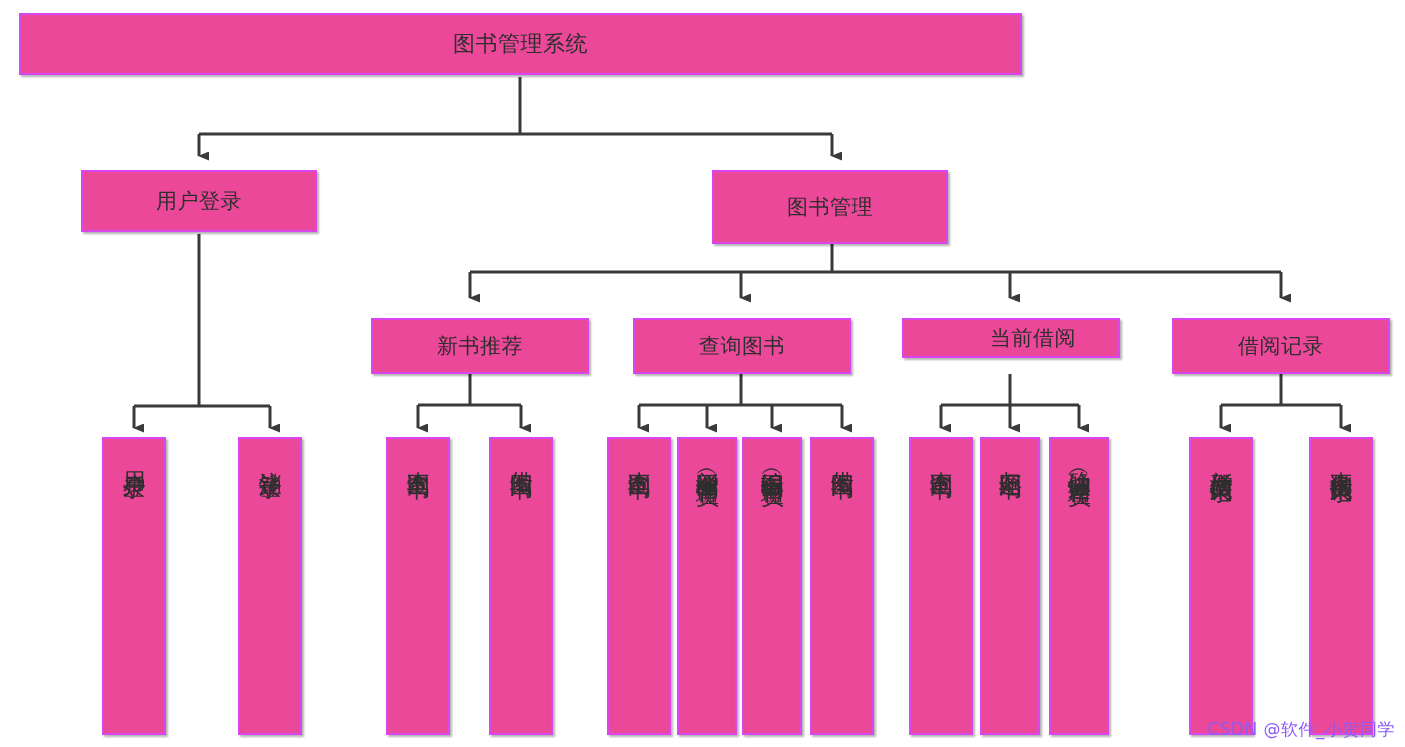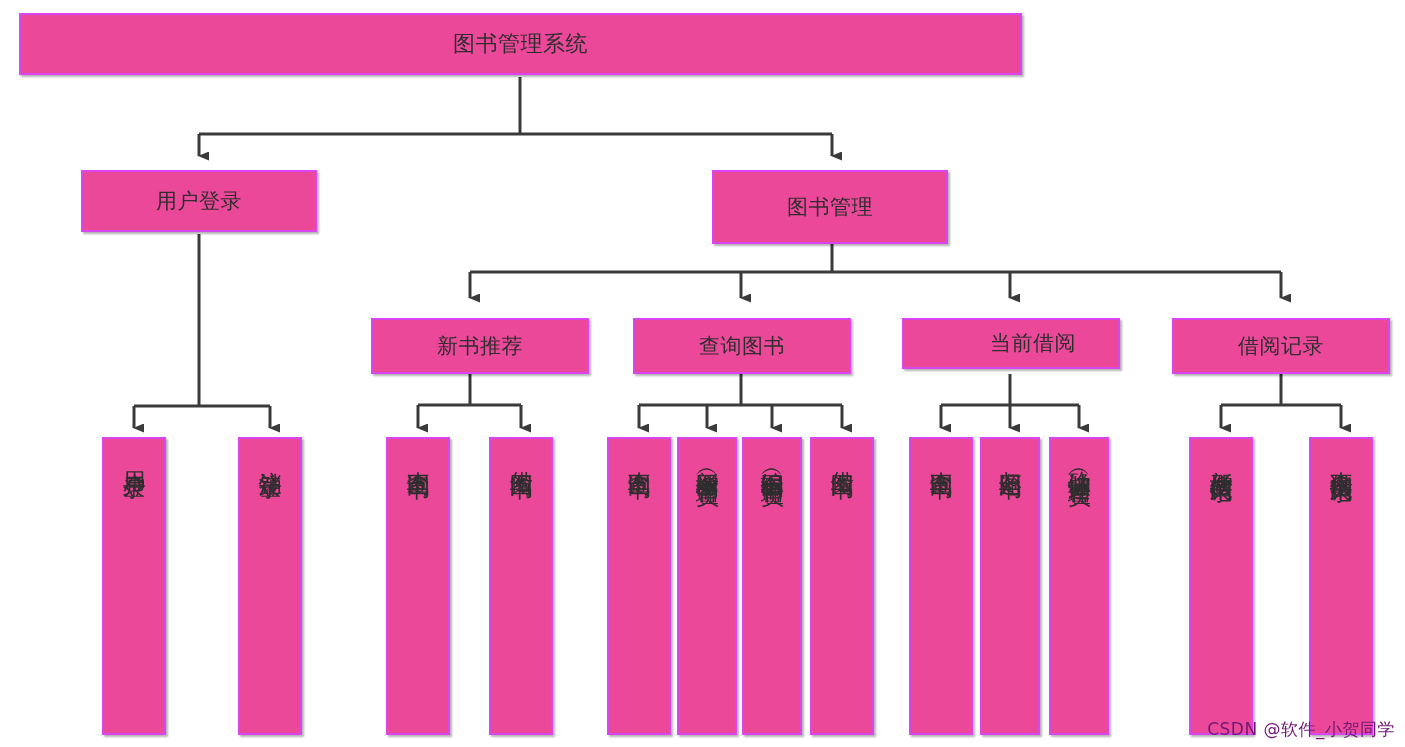--- a/index.html
+++ b/index.html
@@ -58,21 +58,21 @@
     font-size: 23px;
     line-height: 1.02;
     letter-spacing: 2px;
     white-space: nowrap;
   }
   #watermark {
     position: absolute;
     right: 10px;
     bottom: 6px;
     font-size: 17px;
-    color: #701a75;
+    color: #8b5cf6;
     letter-spacing: 0.5px;
     z-index: 5;
     white-space: nowrap;
   }
 </style>
 </head>
 <body>
 
 <div id="stage">
 
@@ -136,21 +136,21 @@
   <div class="node horiz" style="left:712px; top:170px; width:236px; height:74px;">
     <span class="lbl">图书管理</span>
   </div>
 
   <div class="node horiz" style="left:371px; top:318px; width:218px; height:56px;">
     <span class="lbl">新书推荐</span>
   </div>
   <div class="node horiz" style="left:633px; top:318px; width:218px; height:56px;">
     <span class="lbl">查询图书</span>
   </div>
-  <div class="node horiz" style="left:902px; top:318px; width:218px; height:51px;padding-left:44px;">
+  <div class="node horiz" style="left:902px; top:318px; width:218px; height:40px;padding-left:44px;">
     <span class="lbl">当前借阅</span>
   </div>
   <div class="node horiz" style="left:1172px; top:318px; width:218px; height:56px;justify-content:center;">
     <span class="lbl">借阅记录</span>
   </div>
 
   <div class="node vert" style="left:102px; top:437px; width:64px; height:298px;">
     <span class="lbl">用户登录</span>
   </div>
   <div class="node vert" style="left:238px; top:437px; width:64px; height:298px;">

